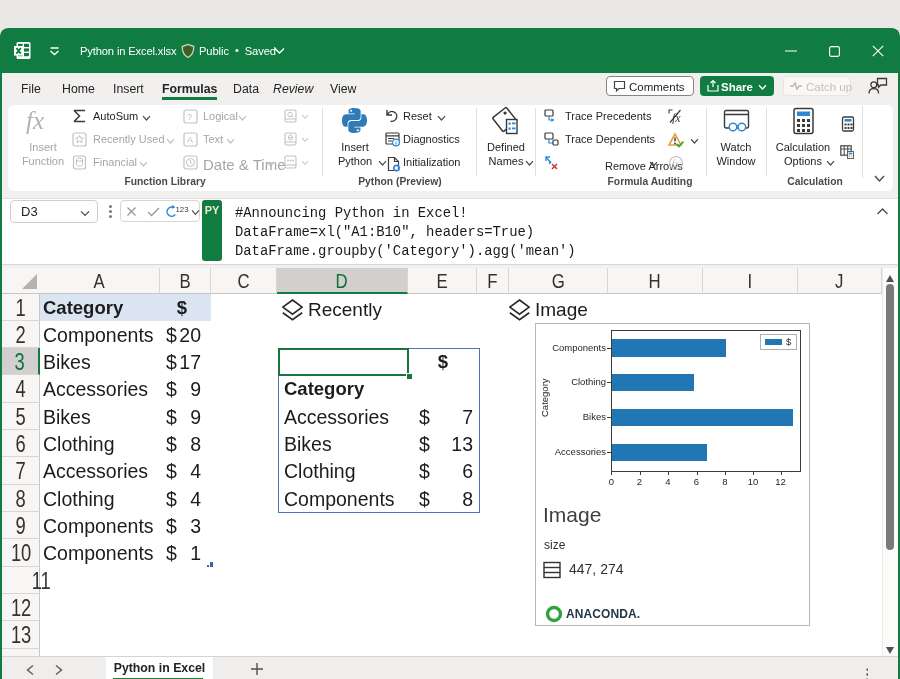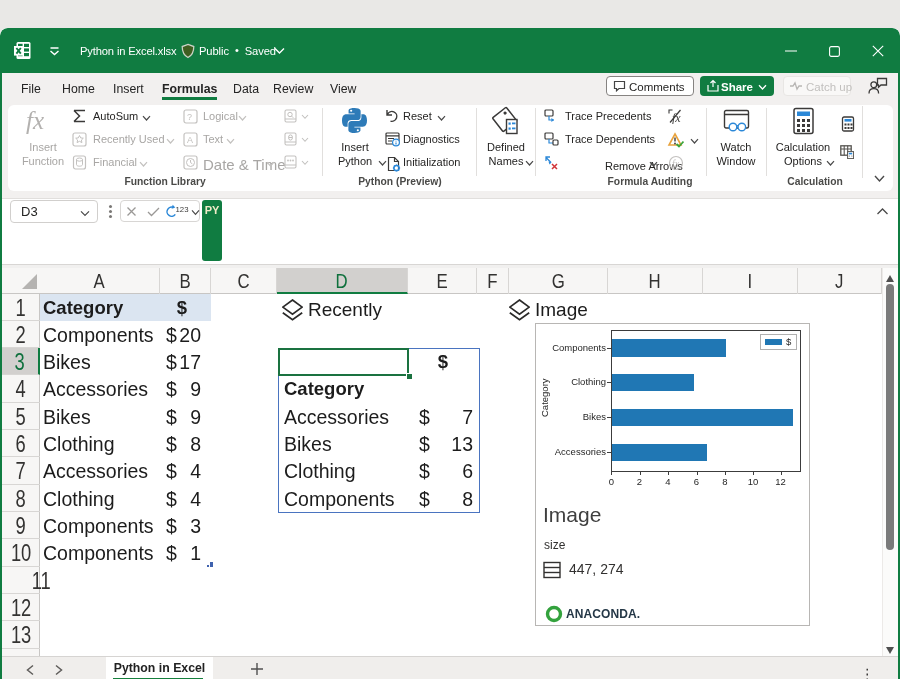--- a/index.html
+++ b/index.html
@@ -54,21 +54,21 @@
       <path d="M0.8 0.8 L11.2 11.2 M11.2 0.8 L0.8 11.2" stroke="#fff" stroke-width="1.1"></path>
     </svg>
 
   <div class="abs" style="left:2px;top:45px;width:896px;height:32px;background:#f2f0ef;"></div>
   <div class="abs" style="left:0;top:53.5px;width:420px;height:22px;font-size:12.3px;color:#242424;">
     <span class="abs" style="left:21px;">File</span>
     <span class="abs" style="left:62px;">Home</span>
     <span class="abs" style="left:113px;">Insert</span>
     <span class="abs" style="left:162px;font-weight:bold;">Formulas</span>
     <span class="abs" style="left:233px;">Data</span>
-    <span class="abs" style="left:273px;">Review</span>
+    <span class="abs" style="left:273px;font-style:italic;">Review</span>
     <span class="abs" style="left:330px;">View</span>
   </div>
   <div class="abs" style="left:162px;top:69px;width:55px;height:2.5px;background:#107c41;"></div>
 
   <div class="abs" style="left:606px;top:48px;width:88px;height:20px;border:1px solid #868381;border-radius:4px;background:#fff;"></div>
   <svg class="abs" style="left:613px;top:52px;" width="13" height="12" viewBox="0 0 13 12">
     <path d="M1.5 1.5 h10 v7 h-5.5 l-2.5 2.3 v-2.3 h-2 z" fill="none" stroke="#444" stroke-width="1.2"></path>
   </svg>
   <div class="abs" style="left:629px;top:52.5px;font-size:11.5px;color:#252423;">Comments</div>
 
@@ -382,20 +382,23 @@
     <path d="M8.7 1.8 l2.6 2.8 -3.7 1.1 z" fill="#2b88d8"></path>
     <text x="11.5" y="8.5" font-size="7.8" fill="#3b3a39">123</text>
   </svg>
   <svg class="abs" style="left:191px;top:181px;" width="9" height="8" viewBox="0 0 9 8">
       <path d="M1 1.3 L4.5 5.3 L8 1.3" fill="none" stroke="#4a4a4a" stroke-width="1.2"></path>
     </svg>
 
   <div class="abs" style="left:202px;top:171.5px;width:20px;height:61px;background:#107c41;border-radius:3px;"></div>
   <div class="abs" style="left:202px;top:175.5px;width:20px;text-align:center;font-size:11px;font-weight:bold;color:#f0ebc8;">PY</div>
 
+  <div class="abs" style="left:235px;top:175.5px;font-family:'Liberation Mono',monospace;font-size:13.85px;line-height:19.2px;color:#1b1a19;white-space:pre;">#Announcing Python in Excel!
+DataFrame=xl("A1:B10", headers=True)
+DataFrame.groupby('Category').agg('mean')</div>
   <svg class="abs" style="left:876px;top:179px;" width="13" height="9" viewBox="0 0 13 9">
       <path d="M1.5 7 L6.5 2 L11.5 7" fill="none" stroke="#4a4a4a" stroke-width="1.3"></path>
     </svg>
 
   <div class="abs" style="left:2px;top:237px;width:896px;height:3px;background:#f1f0ef;"></div>
 
   <div id="gridarea">
       <div class="abs" style="left:2px;top:240px;width:880px;height:388px;background:#fff;"></div>
       <div class="abs" style="left:2px;top:240px;width:880px;height:25.5px;background:#f7f6f5;border-bottom:1px solid #c8c6c4;"></div>
       <div class="abs" style="left:2px;top:265.5px;width:38px;height:362.5px;background:#f7f6f5;border-right:1px solid #c8c6c4;"></div>

